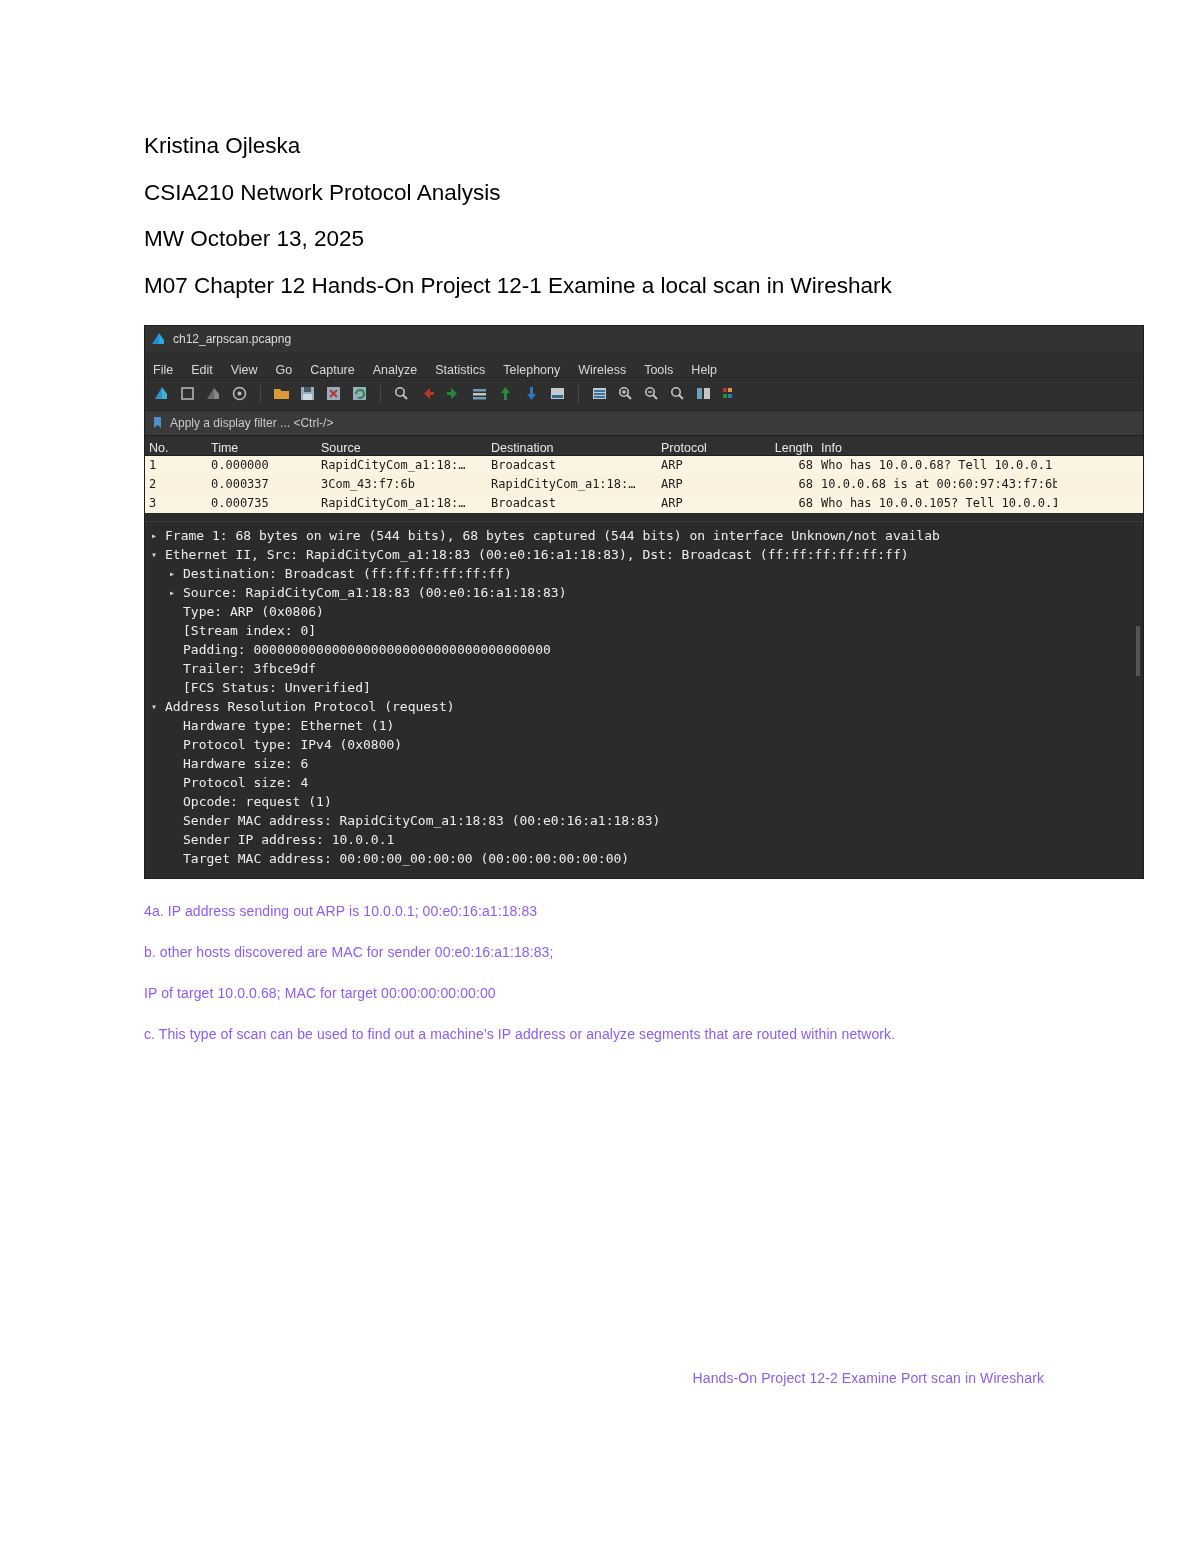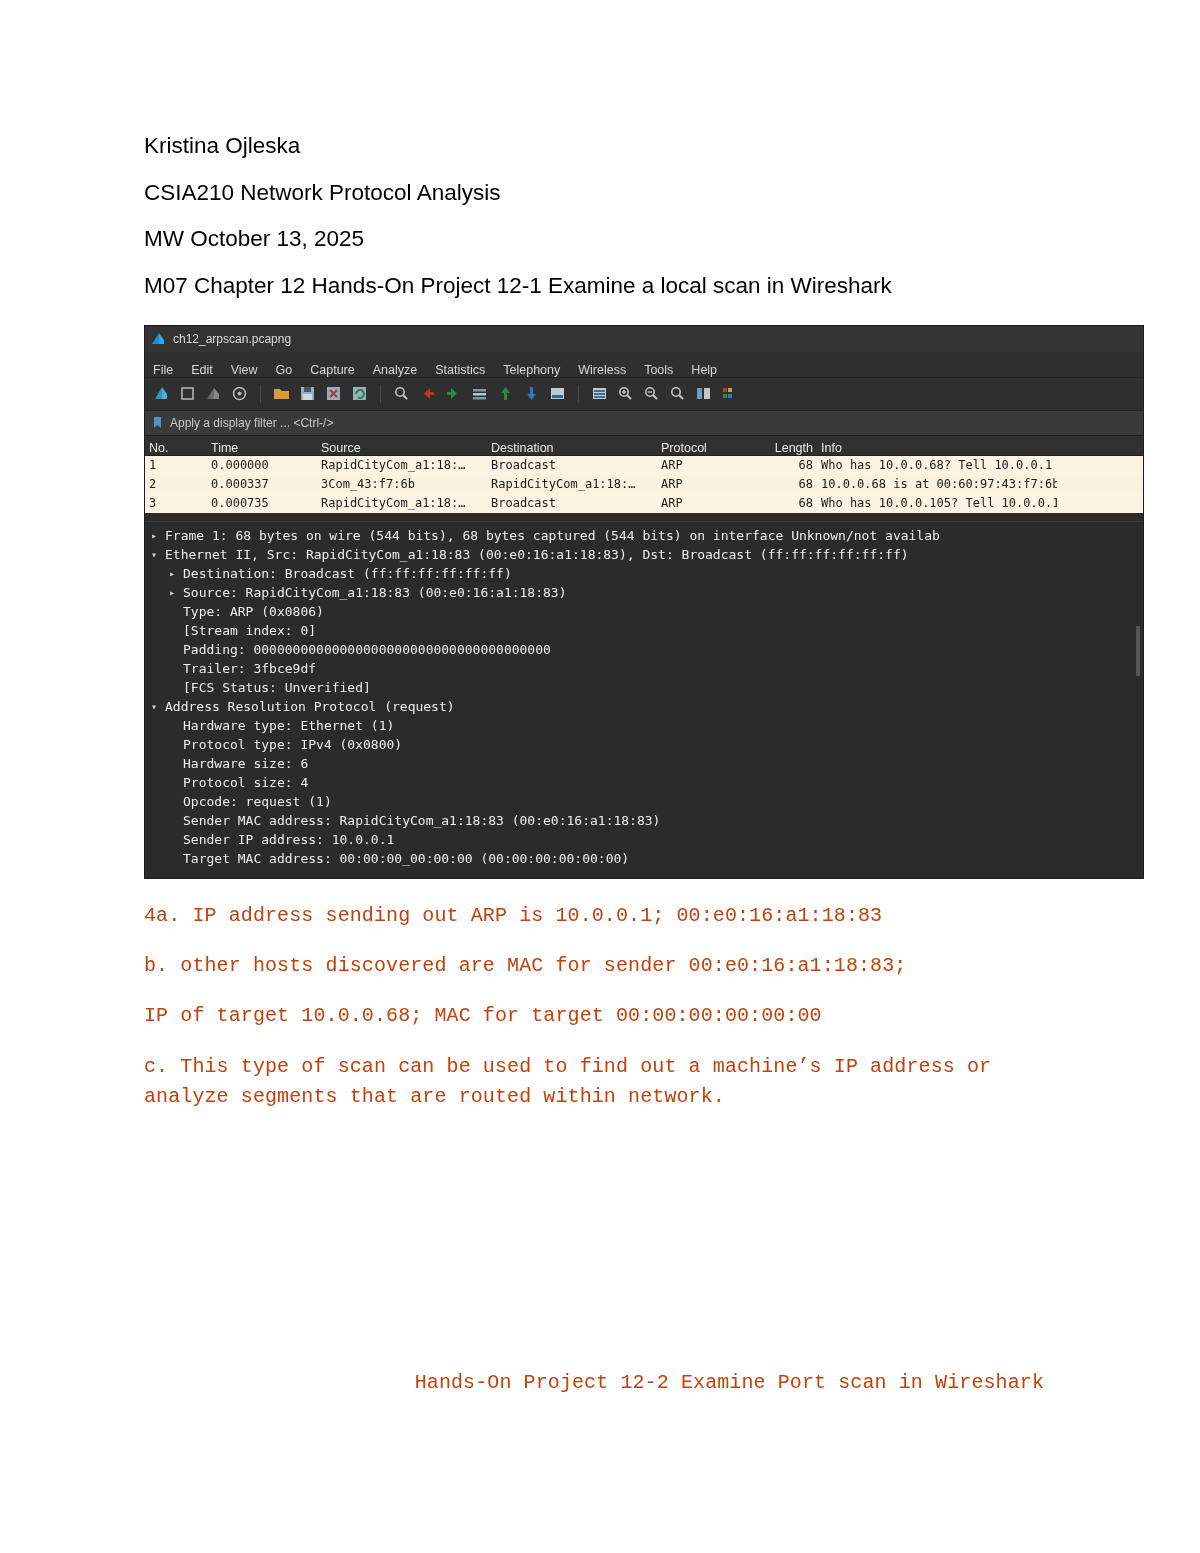--- a/index.html
+++ b/index.html
@@ -22,26 +22,25 @@
     padding: 0;
     box-sizing: border-box;
   }
   .doc-body {
     position: absolute;
     left: 144px;
     top: 130px;
     width: 930px;
   }
   .para {
-    font-size: 20px;
+    font-size: 14px;
     line-height: 1.52;
     margin: 0 0 20px 0;
-    color: #c2410c;
+    color: #8b5cf6;
     letter-spacing: 0.1px;
-    font-family: Liberation Mono, monospace;
   }
   .heading-line {
     font-size: 22.5px;
     line-height: 1.45;
     margin: 0 0 14px 0;
   }
 
   
   .shark {
     width: 1000px;

